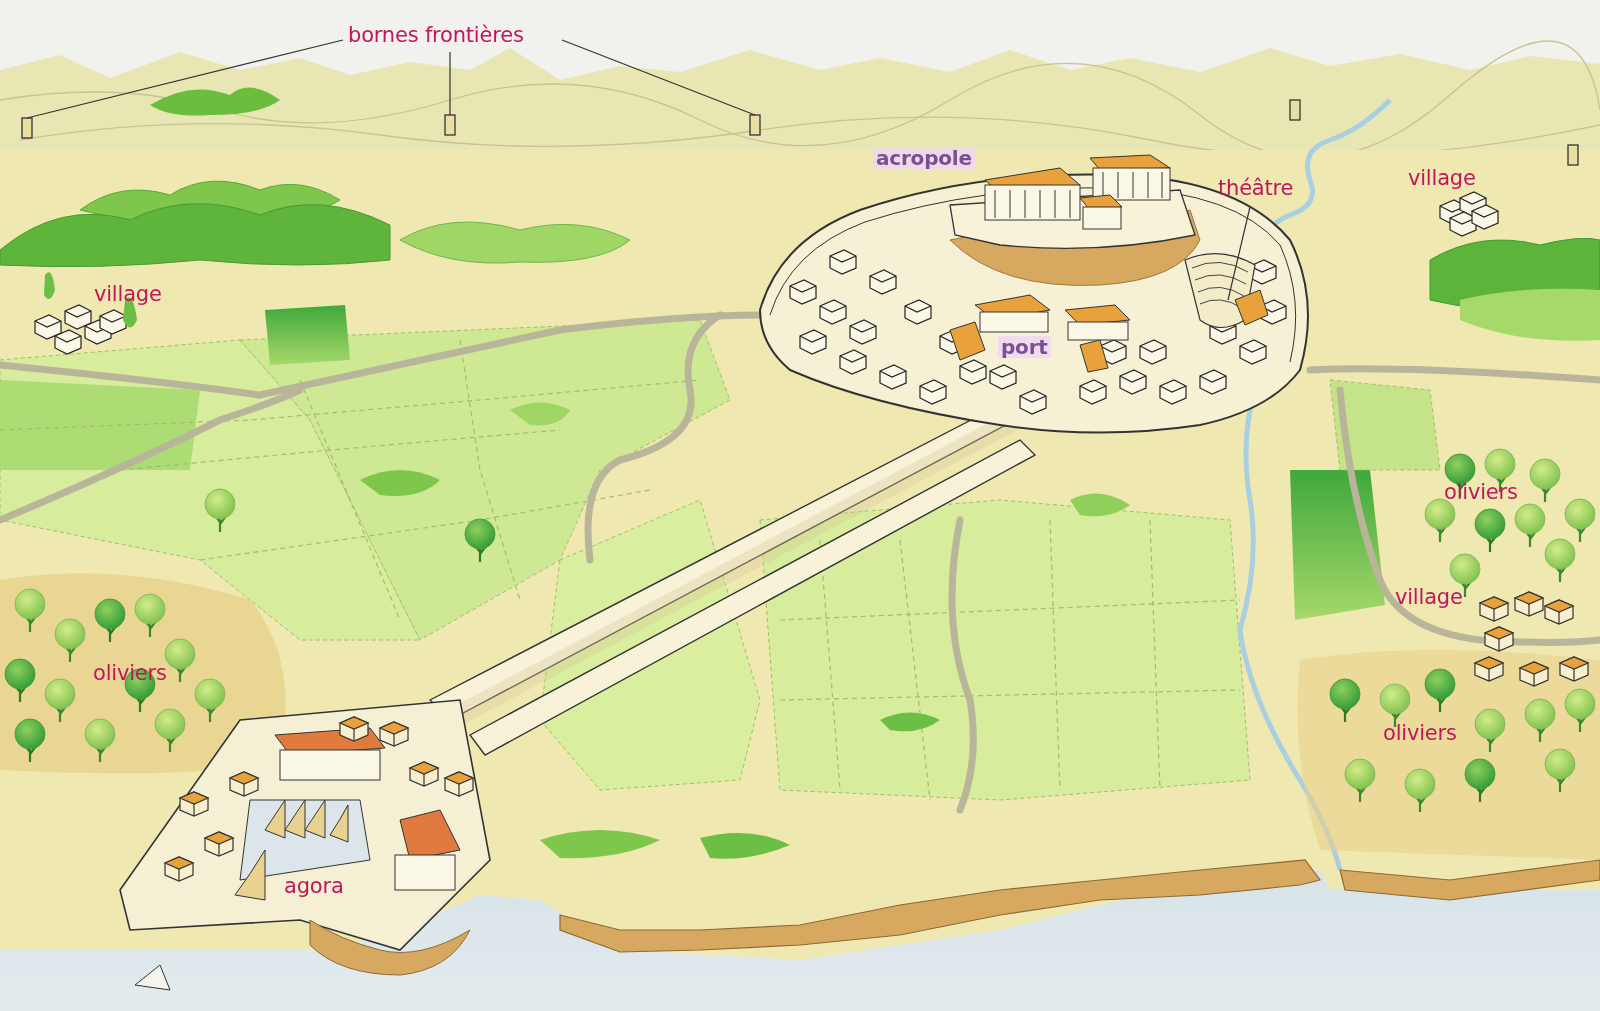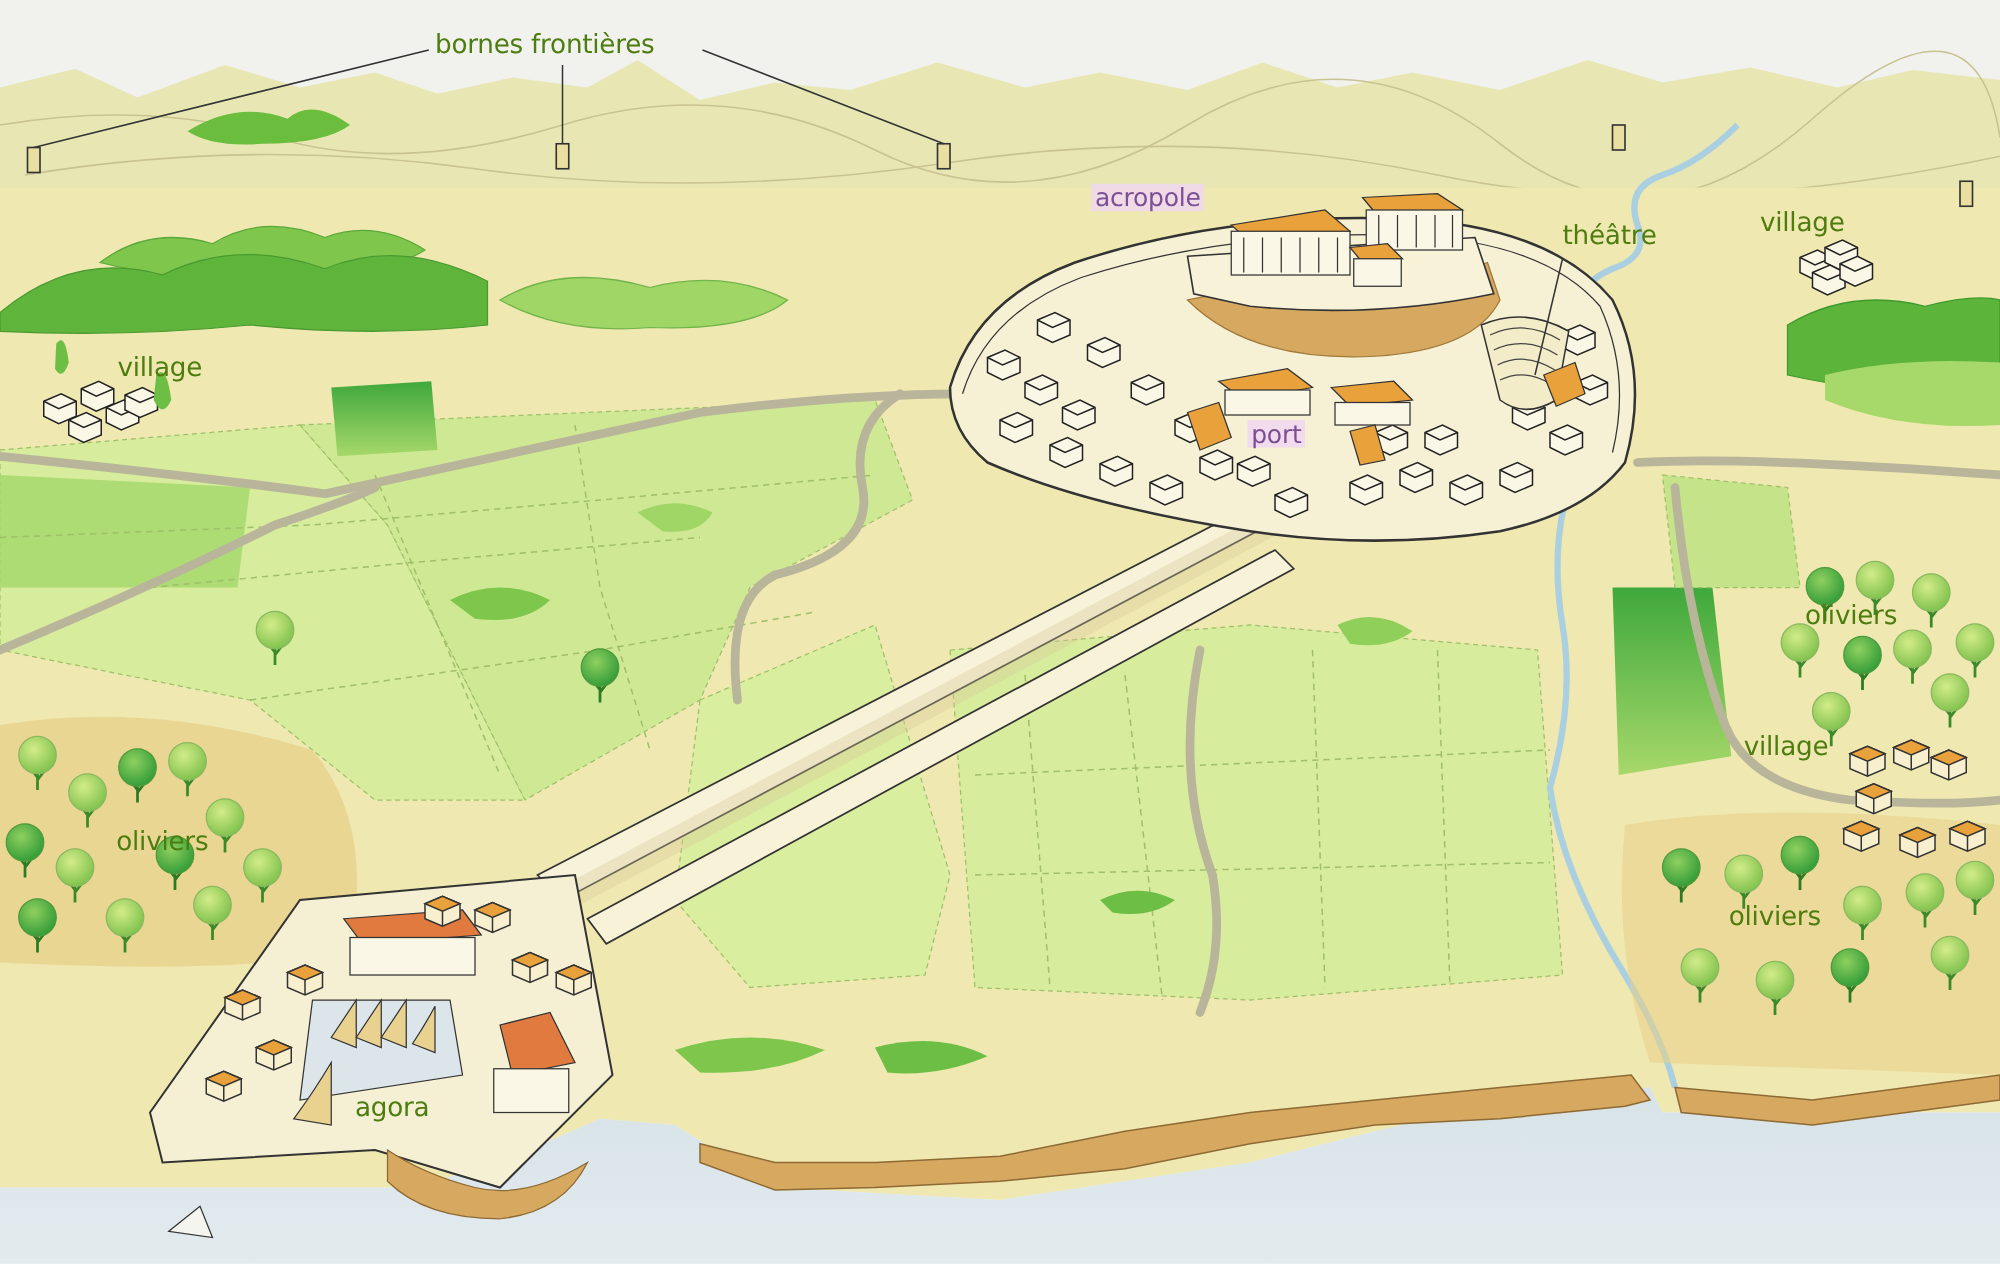--- a/index.html
+++ b/index.html
@@ -1,20 +1,20 @@
 <!DOCTYPE html>
 <html><head>
 <meta charset="utf-8">
 <style>
   html, body { margin: 0; padding: 0; }
   body { width: 1600px; height: 1011px; overflow: hidden; background: #f2f2ee; font-family: "DejaVu Sans", sans-serif; }
   #map { position: relative; width: 1600px; height: 1011px; }
   svg.scene { position: absolute; left: 0; top: 0; width: 1600px; height: 1011px; }
-  .lbl { position: absolute; color: #4d7c0f; font-family: "DejaVu Sans", sans-serif; font-size: 21px; line-height: 1; white-space: nowrap; letter-spacing: -0.2px; }
-  .lbl.purple { color: #7a4f96; font-weight: normal; font-size: 20px; background: rgba(240,215,240,0.85); padding: 1px 3px; }
+  .lbl { position: absolute; color: #be185d; font-family: "DejaVu Sans", sans-serif; font-size: 21px; line-height: 1; white-space: nowrap; letter-spacing: -0.2px; }
+  .lbl.purple { color: #7a4f96; font-weight: bold; font-size: 20px; background: rgba(240,215,240,0.85); padding: 1px 3px; }
   .lbl.big { font-weight: bold; font-size: 25px; line-height: 33px; letter-spacing: -0.5px; }
 </style>
 </head>
 <body>
 
 <div id="map">
 <svg class="scene" viewBox="0 0 1600 1011" xmlns="http://www.w3.org/2000/svg">
   <defs>
     <linearGradient id="fieldG" x1="0" y1="0" x2="0" y2="1">
       <stop offset="0" stop-color="#3fa83c"></stop>
@@ -301,21 +301,21 @@
   <g stroke="#333" stroke-width="1.2" fill="none">
     <line x1="343" y1="40" x2="27" y2="118"></line>
     <line x1="450" y1="52" x2="450" y2="115"></line>
     <line x1="562" y1="40" x2="755" y2="115"></line>
     <line x1="1250" y1="207" x2="1228" y2="300"></line>
   </g>
 </svg>
 
 <div class="lbl" style="left:348px; top:25px;">bornes frontières</div>
 <div class="lbl purple" style="left:873px; top:147px;">acropole</div>
-<div class="lbl" style="left:1218px; top:178px;margin-left:32px;">théâtre</div>
+<div class="lbl" style="left:1218px; top:178px;">théâtre</div>
 <div class="lbl purple" style="left:998px; top:336px;">port</div>
 <div class="lbl" style="left:94px; top:284px;">village</div>
 <div class="lbl" style="left:1408px; top:168px;">village</div>
 <div class="lbl" style="left:1395px; top:587px;">village</div>
 <div class="lbl" style="left:93px; top:663px;">oliviers</div>
 <div class="lbl" style="left:1444px; top:482px;">oliviers</div>
 <div class="lbl" style="left:1383px; top:723px;">oliviers</div>
 <div class="lbl" style="left:284px; top:876px;">agora</div>
 </div>
 

